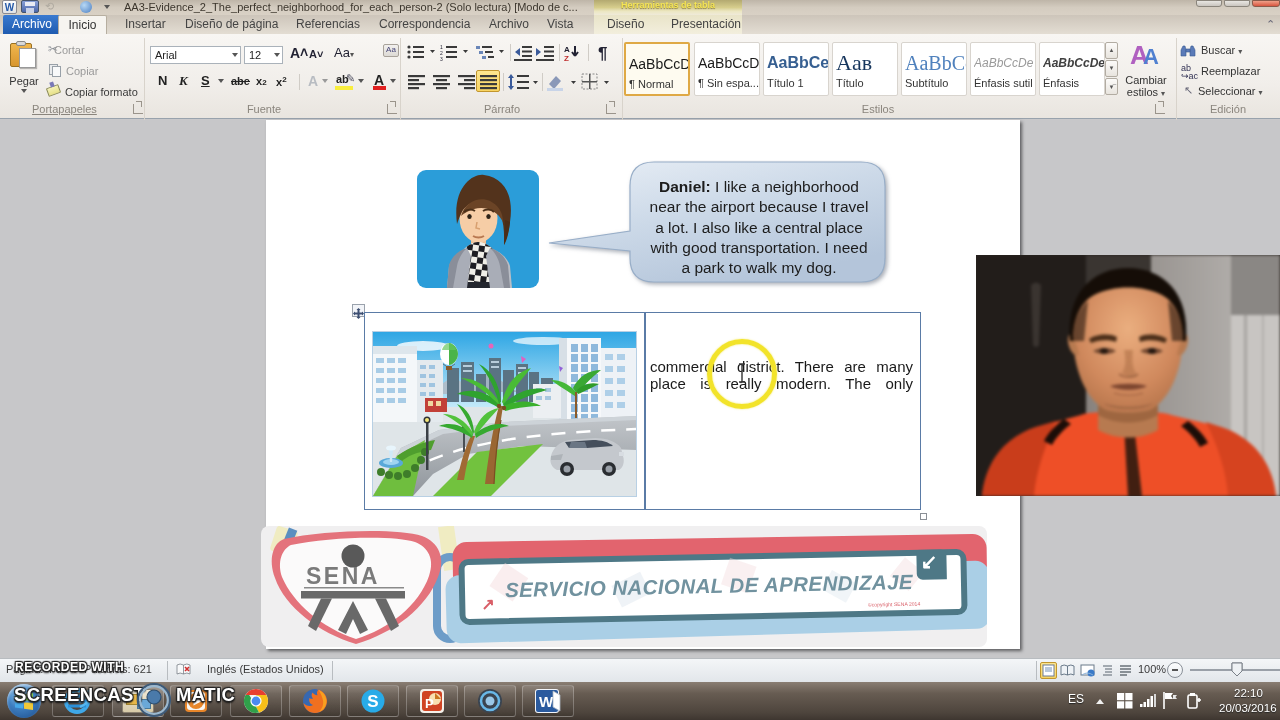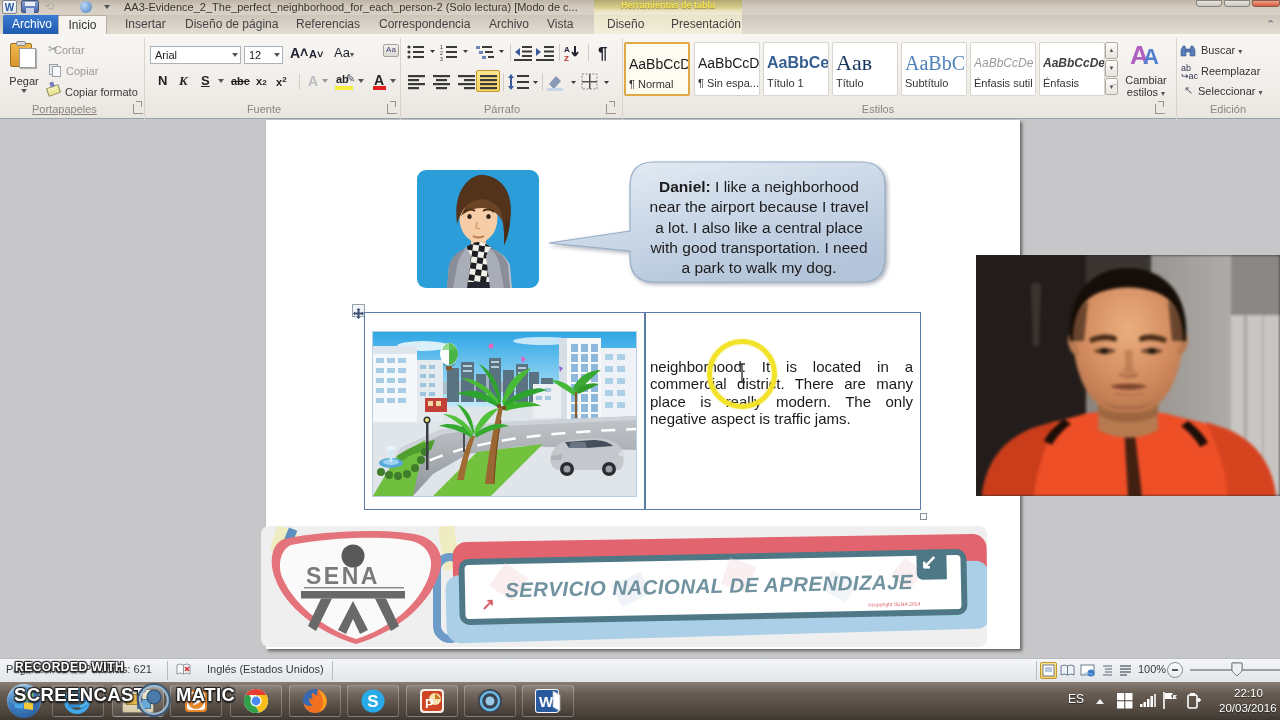--- a/index.html
+++ b/index.html
@@ -549,24 +549,22 @@
           <rect x="73" y="34" width="6" height="4" fill="#8a5a2a"></rect>
           <path d="M70 32 L73 34 M82 32 L79 34" stroke="#555" stroke-width="0.7"></path>
         </g>
         <path d="M148 24 l5 3 -4 4 z" fill="#e060c0"></path>
         <path d="M186 34 l4 2 -3 4 z" fill="#9060d8"></path>
         <circle cx="118" cy="14" r="2.5" fill="#e864b8"></circle>
       </svg>
     </div>
 
     <div class="abs" style="left:650px;top:238px;width:263px;font-size:15px;line-height:17.4px;color:#1a1a1a;">
-      <div class="jl">neighborhood. It is located in a</div>
       <div class="jl">commercial district. There are many</div>
       <div class="jl">place is really modern. The only</div>
-      <div>negative aspect is traffic jams.</div>
     </div>
 
     <div class="abs" style="left:707px;top:219px;width:70px;height:70px;border:5px solid #f2e32a;border-radius:50%;box-shadow:0 0 2px rgba(240,225,40,0.7), inset 0 0 2px rgba(240,225,40,0.7);"></div>
     <div class="abs" style="left:739px;top:243px;width:6px;height:20px;">
       <svg width="6" height="20" viewBox="0 0 6 20">
           <path d="M0 1 H6 M3 1 V19 M0 19 H6" stroke="#333" stroke-width="1.4" fill="none"></path>
         </svg>
     </div>
 
     <div class="abs" style="left:920px;top:393px;width:7px;height:7px;border:1px solid #8a8f96;background:#fff;"></div>

